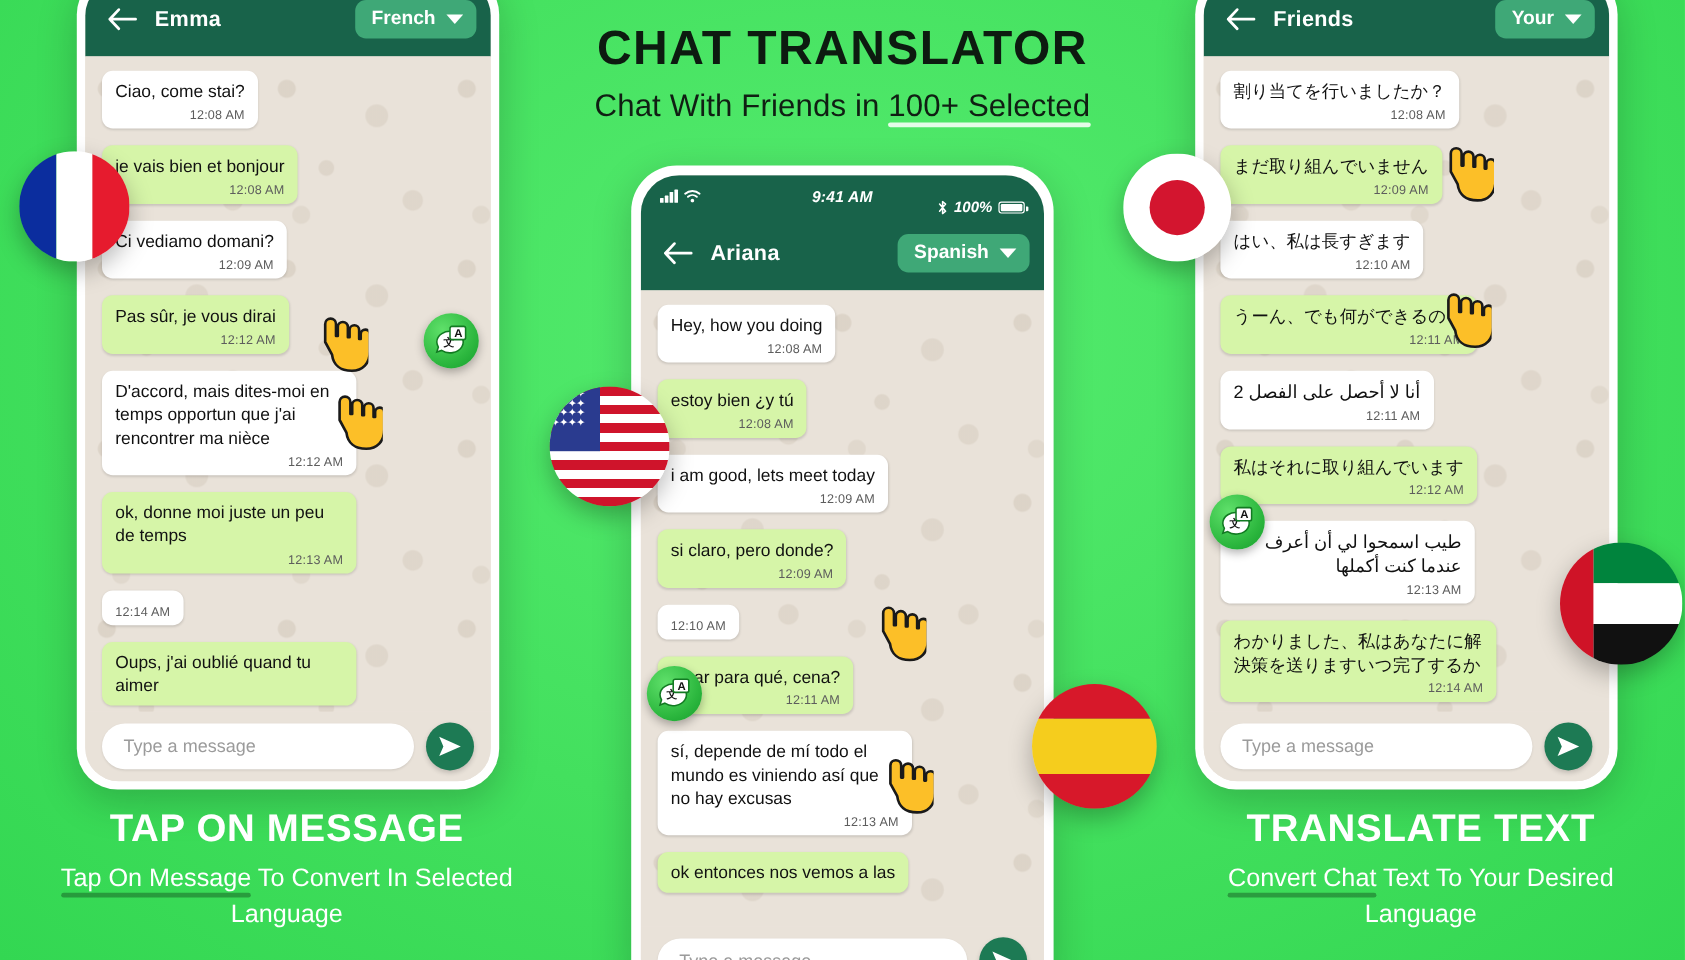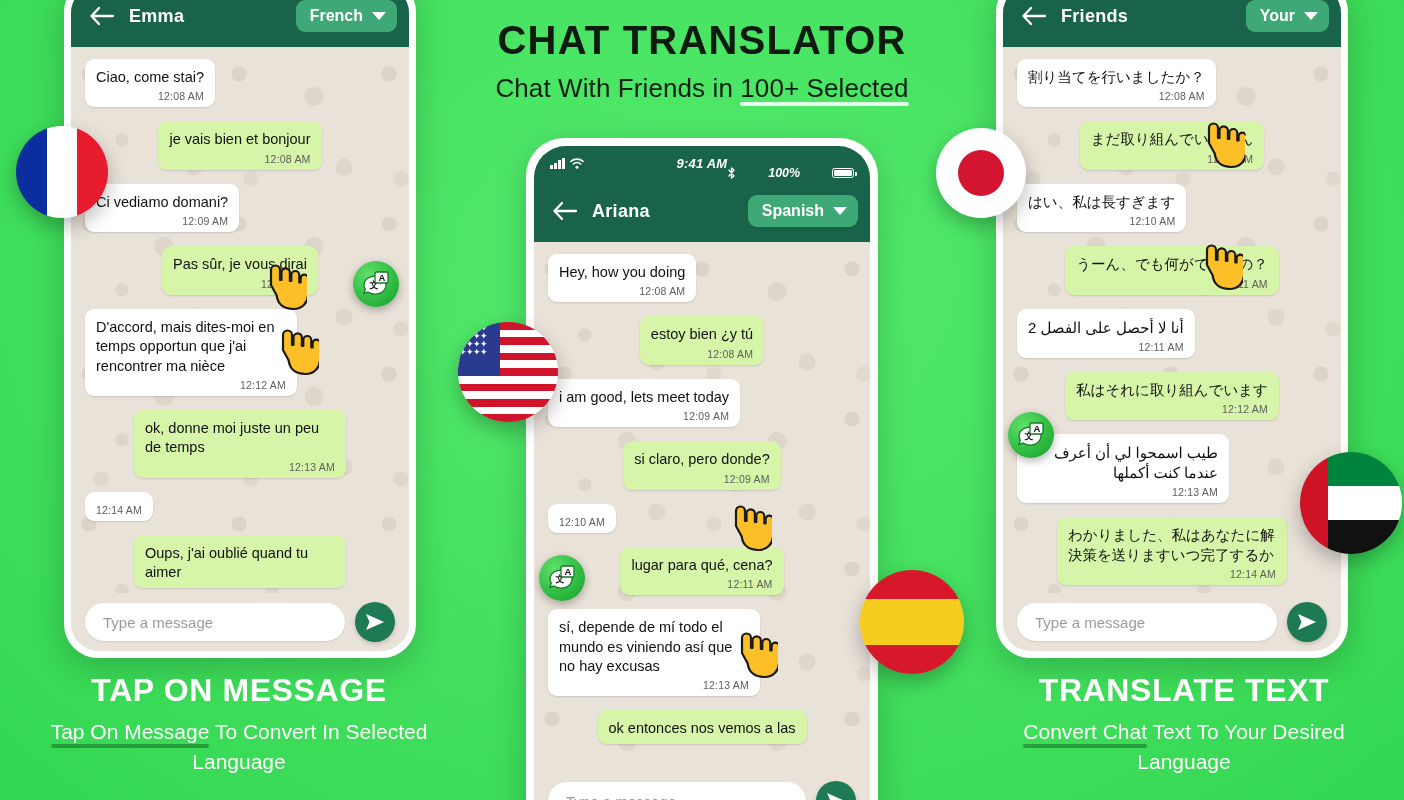--- a/index.html
+++ b/index.html
@@ -57,21 +57,21 @@
 
   
   .statusbar {
     height: 34px; flex: none;
     background: #18634a;
     display: flex; align-items: center;
     padding: 0 16px; color: #fff;
     font-size: 12.5px; font-weight: 700; font-style: italic;
   }
   .sb-left, .sb-right { display: flex; align-items: center; gap: 5px; flex: 1; }
-  .sb-right { justify-content: space-between; margin-top: 20px; }
+  .sb-right { justify-content: flex-end; margin-top: 20px; }
   .sb-center { font-size: 13px; font-weight: 700; letter-spacing: .2px; }
   .bars { display: inline-flex; align-items: flex-end; gap: 1.5px; height: 11px; }
   .bars i { display: block; width: 2.5px; background: #fff; border-radius: .5px; }
   .bars i:nth-child(1){height:4px}.bars i:nth-child(2){height:6px}
   .bars i:nth-child(3){height:8.5px}.bars i:nth-child(4){height:11px}
   .batt {
     width: 22px; height: 10.5px; border: 1.4px solid #fff; border-radius: 2.5px;
     position: relative; display: inline-block;
   }
   .batt::after { content:""; position:absolute; left:1px; top:1px; bottom:1px; right:1px; background:#fff; border-radius:1px; }
@@ -107,21 +107,21 @@
       radial-gradient(circle at 62% 33%, rgba(210,200,186,.45) 0 9px, transparent 10px),
       radial-gradient(circle at 34% 62%, rgba(210,200,186,.5) 0 6px, transparent 7px),
       radial-gradient(circle at 82% 80%, rgba(210,200,186,.45) 0 8px, transparent 9px),
       radial-gradient(circle at 20% 88%, rgba(210,200,186,.4) 0 7px, transparent 8px);
     background-size: 150px 150px;
     padding: 12px 14px 0 14px;
   }
   .msgs { display: flex; flex-direction: column; gap: 14px; }
   .row { display: flex; }
   .row.in  { justify-content: flex-start; }
-  .row.out { justify-content: center; }
+  .row.out { justify-content: flex-start; }
   .bubble {
     max-width: 212px;
     border-radius: 9px;
     padding: 9px 11px 5px 11px;
     box-shadow: 0 1px 2px rgba(0,0,0,.13);
     position: relative;
   }
   .row.in  .bubble { background: #ffffff; }
   .row.out .bubble { background: #d6f5a8; }
   .bubble .txt {

